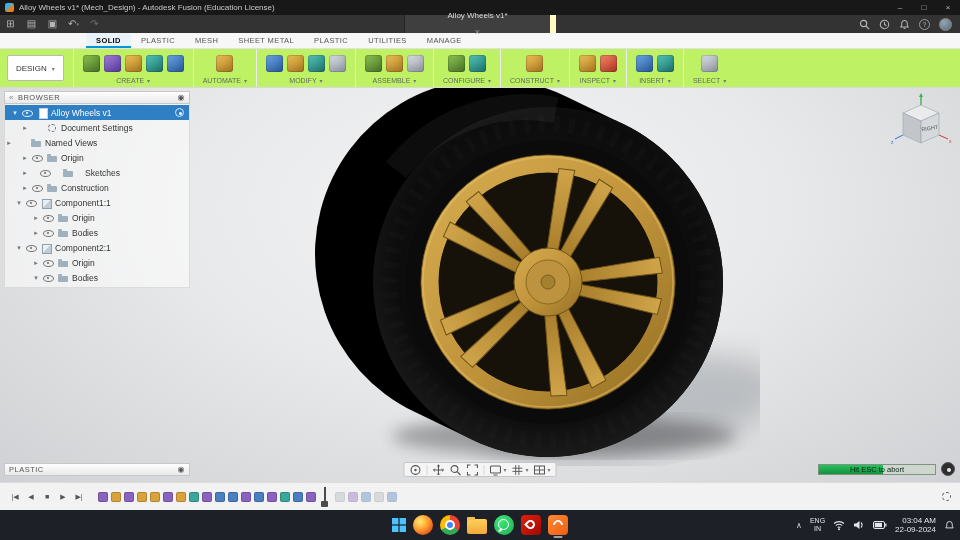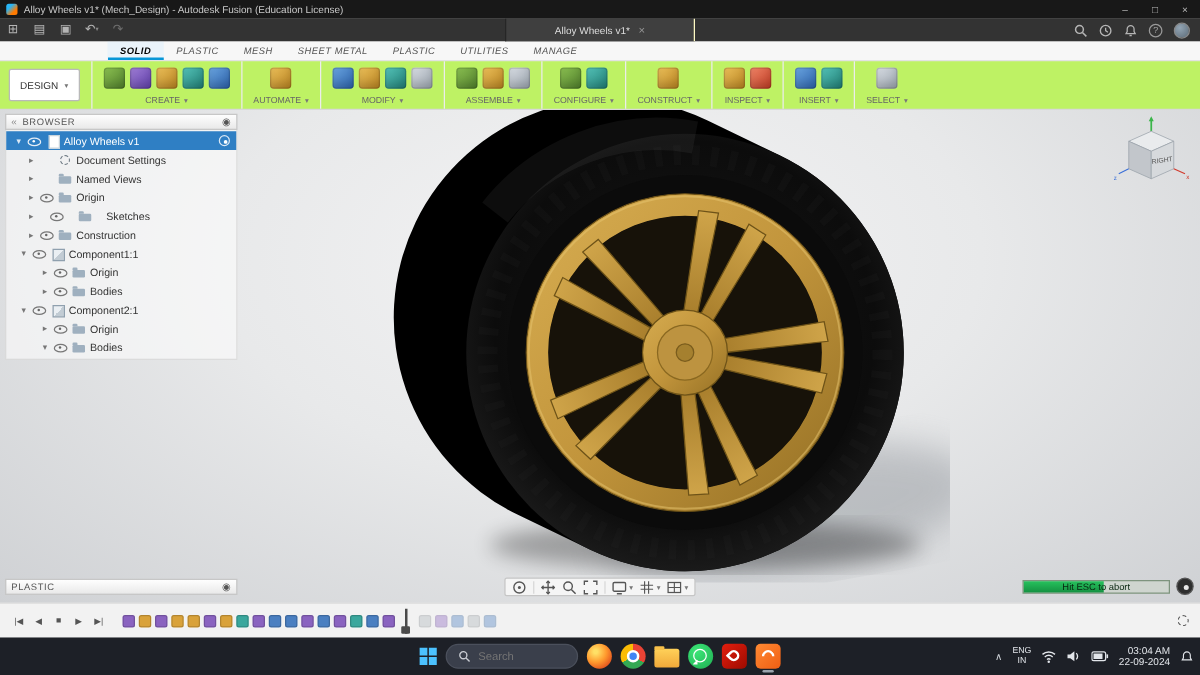--- a/index.html
+++ b/index.html
@@ -11,30 +11,30 @@
   .titlebar{height:15px;background:#181818;color:#c9c9c9;font-size:8px;display:flex;align-items:center;gap:5px;padding-left:5px;flex:none;}
   .app-logo{width:9px;height:9px;border-radius:2px;background:linear-gradient(135deg,#29b6f6 30%,#ff7a00 70%);flex:none;}
   .win-controls{margin-left:auto;display:flex;height:100%;}
   .win-btn{width:24px;height:100%;display:flex;align-items:center;justify-content:center;font-size:8px;color:#bbb;}
 
   
   .appbar{height:18px;background:#333;display:flex;align-items:center;color:#b5b5b5;flex:none;position:relative;}
   .abtn{width:21px;text-align:center;font-size:10px;line-height:18px;}
   .abtn .mini-caret{font-size:5px;vertical-align:middle;color:#888;}
   .abtn.dim{opacity:.45;}
-  .doc-tab{position:absolute;left:50%;transform:translateX(-50%);width:152px;height:18px;background:#3f3f3f;border-left:1px solid #262626;border-right:1px solid #fef9c3;display:flex;align-items:center;justify-content:center;gap:7px;font-size:8px;color:#ddd;}
+  .doc-tab{position:absolute;left:50%;transform:translateX(-50%);width:152px;height:18px;background:#3f3f3f;border-left:1px solid #262626;border-right:6px solid #fef9c3;display:flex;align-items:center;justify-content:center;gap:7px;font-size:8px;color:#ddd;flex-direction:column;}
   .doc-tab .tab-close{color:#999;font-size:9px;}
   .appbar-right{margin-left:auto;display:flex;align-items:center;gap:9px;padding-right:8px;}
   .appbar-right svg{display:block;}
   .help-circle{width:11px;height:11px;border:1px solid #9a9a9a;border-radius:50%;font-size:7px;color:#aaa;display:flex;align-items:center;justify-content:center;}
   .avatar{width:13px;height:13px;border-radius:50%;background:radial-gradient(circle at 35% 30%,#93a5b4,#5c6b78);border:1px solid #888;}
 
   
   .ribbontabs{height:16px;background:#f7f7f7;border-bottom:1px solid #e2e2e2;display:flex;align-items:stretch;padding-left:86px;flex:none;}
-  .rtab{padding:0 10px;font-size:7.5px;letter-spacing:.4px;color:#555;display:flex;align-items:center;font-style:italic;}
+  .rtab{padding:0 10px;font-size:7.5px;letter-spacing:.4px;color:#555;display:flex;align-items:center;}
   .rtab.active{color:#000;font-weight:bold;background:#eaf3fa;box-shadow:inset 0 -2px 0 #0696d7;}
 
   
   .ribbon{height:39px;background:#bef264;border-bottom:1px solid #d8d8d8;display:flex;align-items:center;flex:none;}
   .design-btn{margin:0 9px 0 7px;border:1px solid #b9b9b9;border-radius:2px;background:#fff;height:26px;padding:0 8px;display:flex;align-items:center;gap:5px;font-size:8px;color:#333;flex:none;}
   .caret{font-size:6px;color:#777;}
   .rgroup{height:100%;display:flex;flex-direction:column;align-items:center;justify-content:center;padding:0 9px;border-left:1px solid #ececec;flex:none;}
   .rgroup:first-of-type{border-left:none;}
   .chips{display:flex;align-items:center;gap:4px;height:21px;}
   .chip{width:17px;height:17px;border-radius:3px;box-shadow:inset 0 0 0 1px rgba(0,0,0,.14), inset 0 -5px 6px rgba(0,0,0,.12);}
@@ -396,21 +396,21 @@
           <span>Alloy Wheels v1</span>
           <span class="radio"></span>
         </div>
         <div>
             <div class="trow" style="padding-left: 16px;">
             <span class="expander">▸</span>
             <span class="eyeicon hide"></span>
             <span class="nodeicon gear"></span>
             <span>Document Settings</span>
           </div>
-            <div class="trow" style="padding-left: 16px;">
+            <div class="trow" style="padding-left: 0;">
             <span class="expander">▸</span>
             <span class="eyeicon hide"></span>
             <span class="nodeicon folder"></span>
             <span>Named Views</span>
           </div>
             <div class="trow" style="padding-left: 16px;">
             <span class="expander">▸</span>
             <span class="eyeicon"></span>
             <span class="nodeicon folder"></span>
             <span>Origin</span>
@@ -560,27 +560,20 @@
   </div>
 
   <div class="taskbar">
     <div class="tb-center">
       <svg width="14" height="14" viewBox="0 0 14 14">
           <rect x="0" y="0" width="6.4" height="6.4" fill="#4cc2ff"></rect>
           <rect x="7.6" y="0" width="6.4" height="6.4" fill="#4cc2ff"></rect>
           <rect x="0" y="7.6" width="6.4" height="6.4" fill="#4cc2ff"></rect>
           <rect x="7.6" y="7.6" width="6.4" height="6.4" fill="#4cc2ff"></rect>
         </svg>
-      <div class="search-pill">
-        <svg width="10" height="10" viewBox="0 0 12 12">
-            <circle cx="5" cy="5" r="3.4" fill="none" stroke="#c9ccd2" stroke-width="1.3"></circle>
-            <path d="M7.6 7.6 11 11" stroke="#c9ccd2" stroke-width="1.3"></path>
-          </svg>
-        <input type="text" placeholder="Search" style="">
-      </div>
       <span class="tb-icon ic-firefox"></span>
       <span class="tb-icon ic-chrome"></span>
       <span class="tb-icon ic-folder"></span>
       <span class="tb-icon ic-whatsapp"></span>
       <span class="tb-icon ic-acrobat"></span>
       <span class="tb-appwrap">
           <span class="tb-icon ic-fusion"></span>
           <span class="active-indicator"></span>
         </span>
     </div>

